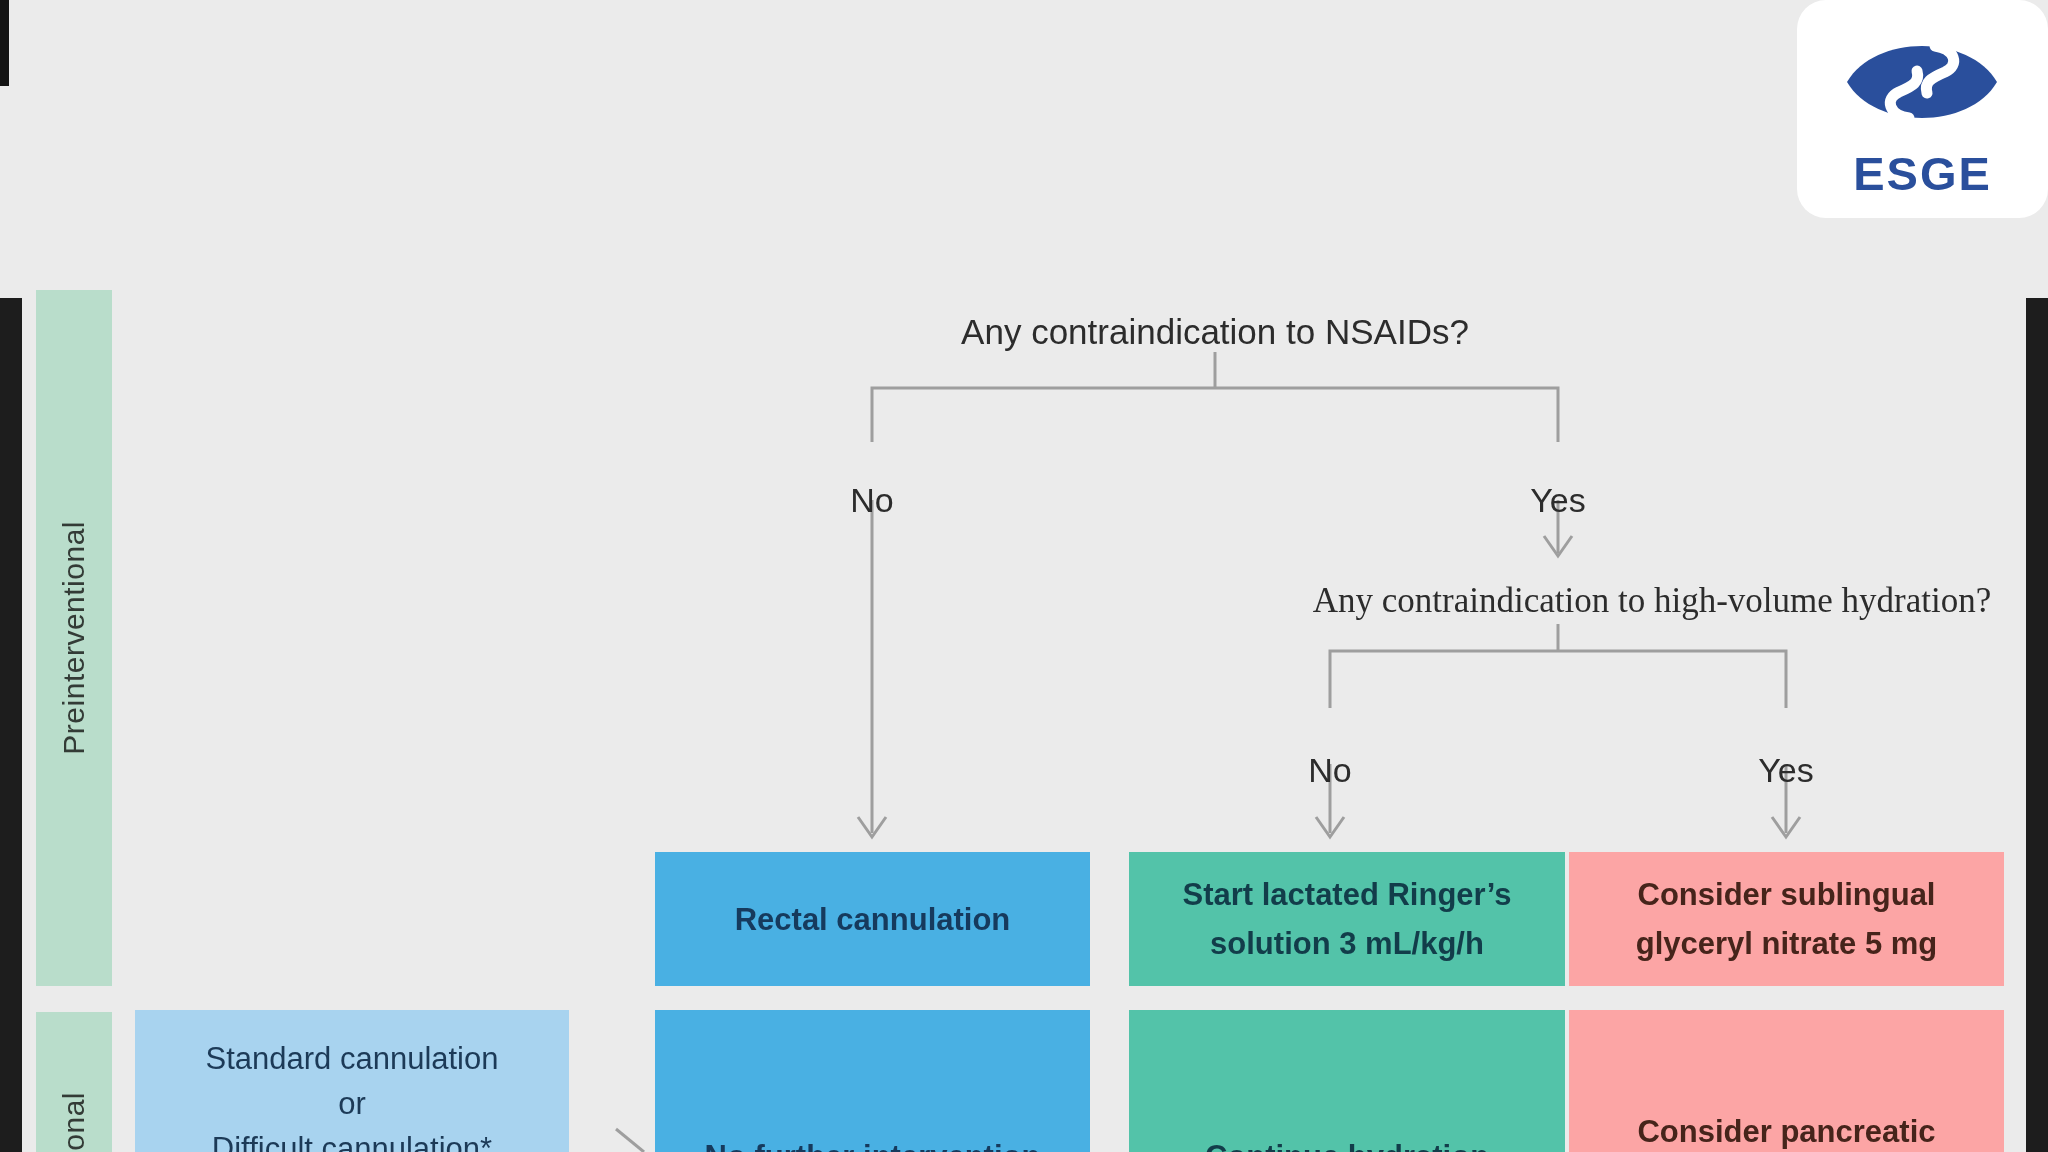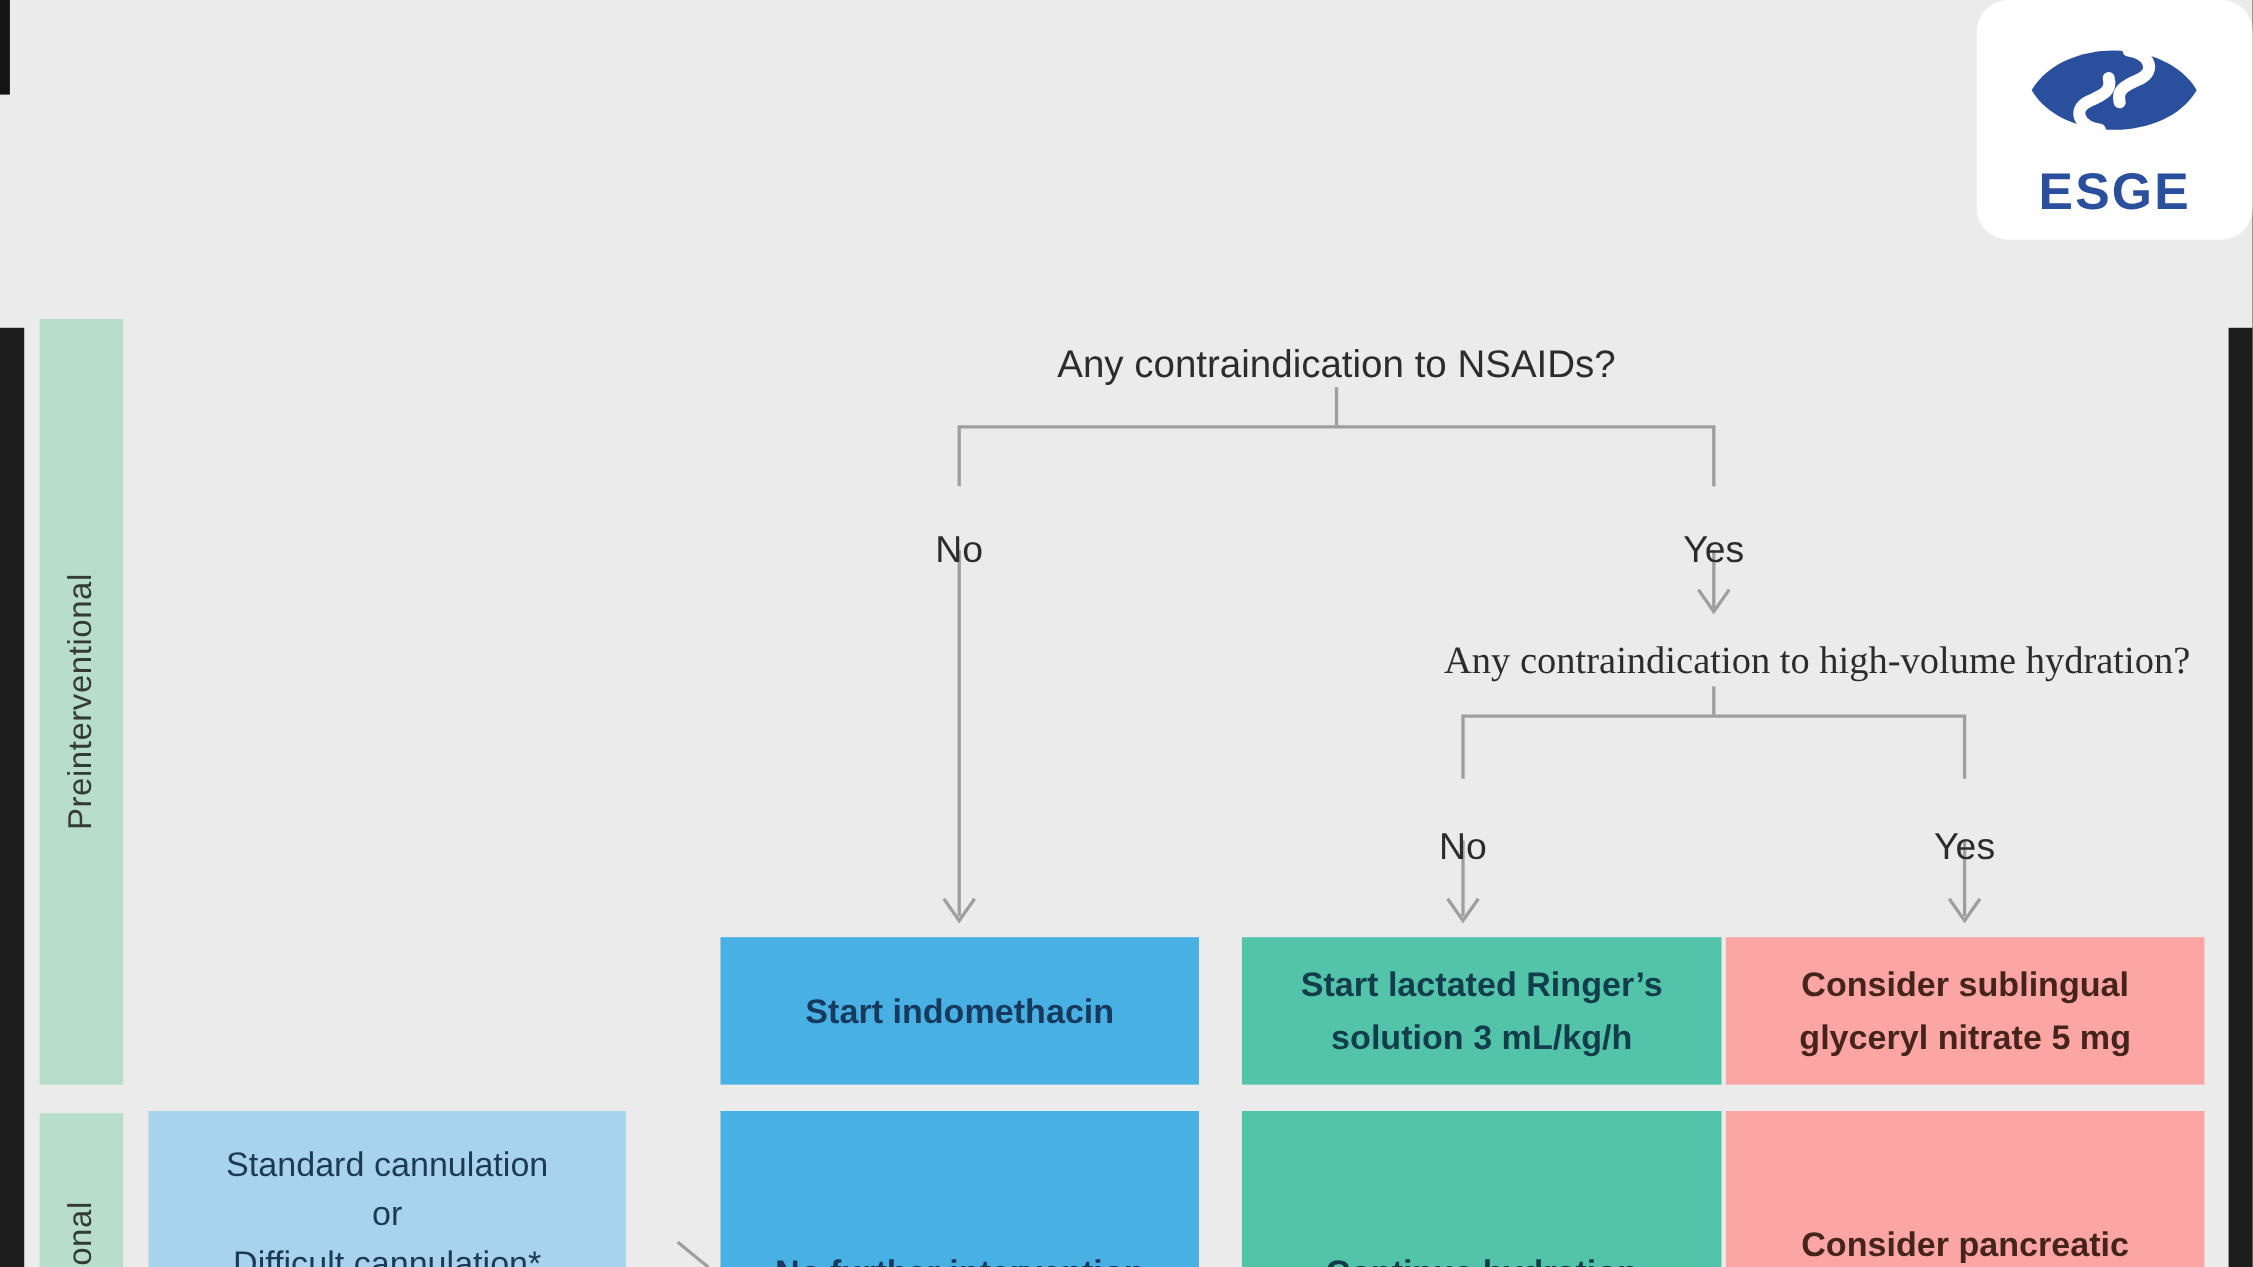--- a/index.html
+++ b/index.html
@@ -118,21 +118,21 @@
 
   <div class="question" style="left:1215px;top:312px;">Any contraindication to NSAIDs?</div>
   <div class="question" style="left:1652px;top:581px;font-family:Liberation Serif, serif;">Any contraindication to high-volume hydration?</div>
 
   <div class="branch-label" style="left:872px;top:449px;">No</div>
   <div class="branch-label" style="left:1558px;top:449px;">Yes</div>
   <div class="branch-label" style="left:1330px;top:719px;">No</div>
   <div class="branch-label" style="left:1786px;top:719px;">Yes</div>
 
   <div class="fbox blue b-r1-1">
-    <div>Start indomethacin</div>
+    <div>Rectal cannulation</div>
   </div>
   <div class="fbox tealc b-r1-2">
     <div>Start lactated Ringer’s</div>
     <div>solution 3 mL/kg/h</div>
   </div>
   <div class="fbox orange b-r1-3">
     <div>Consider sublingual</div>
     <div>glyceryl nitrate 5 mg</div>
   </div>
 

